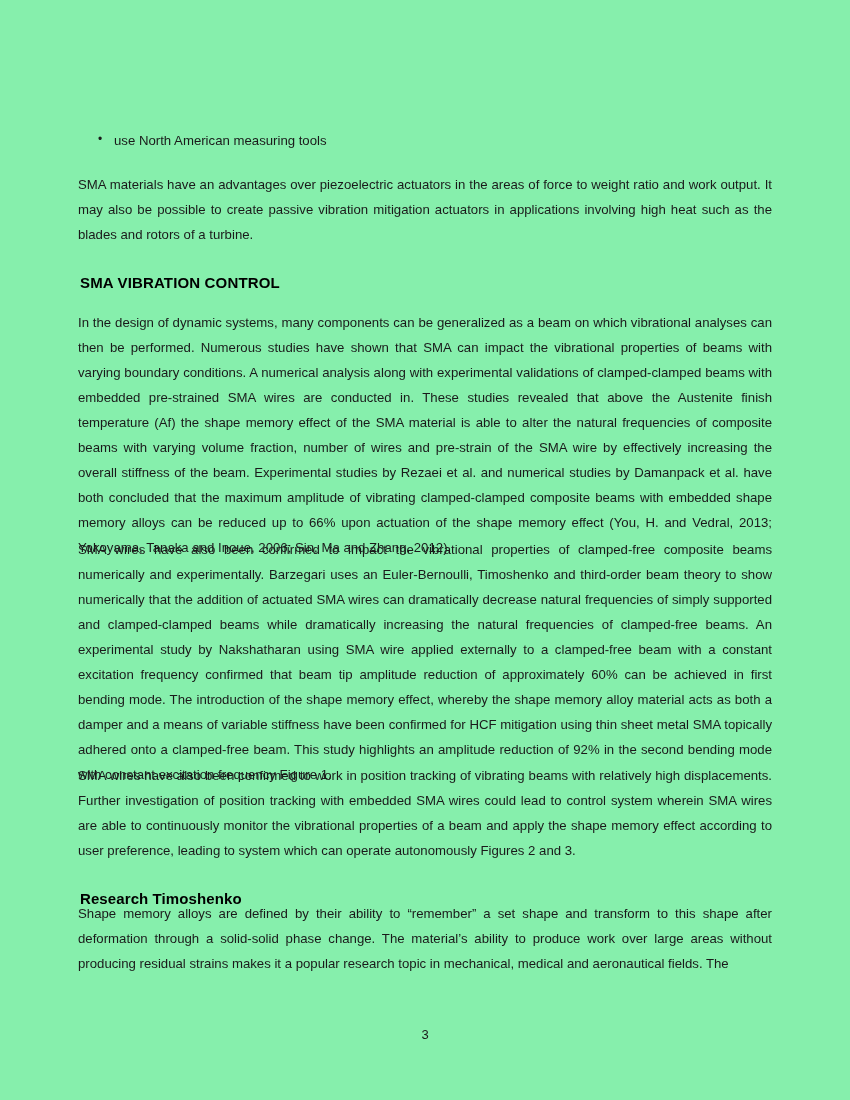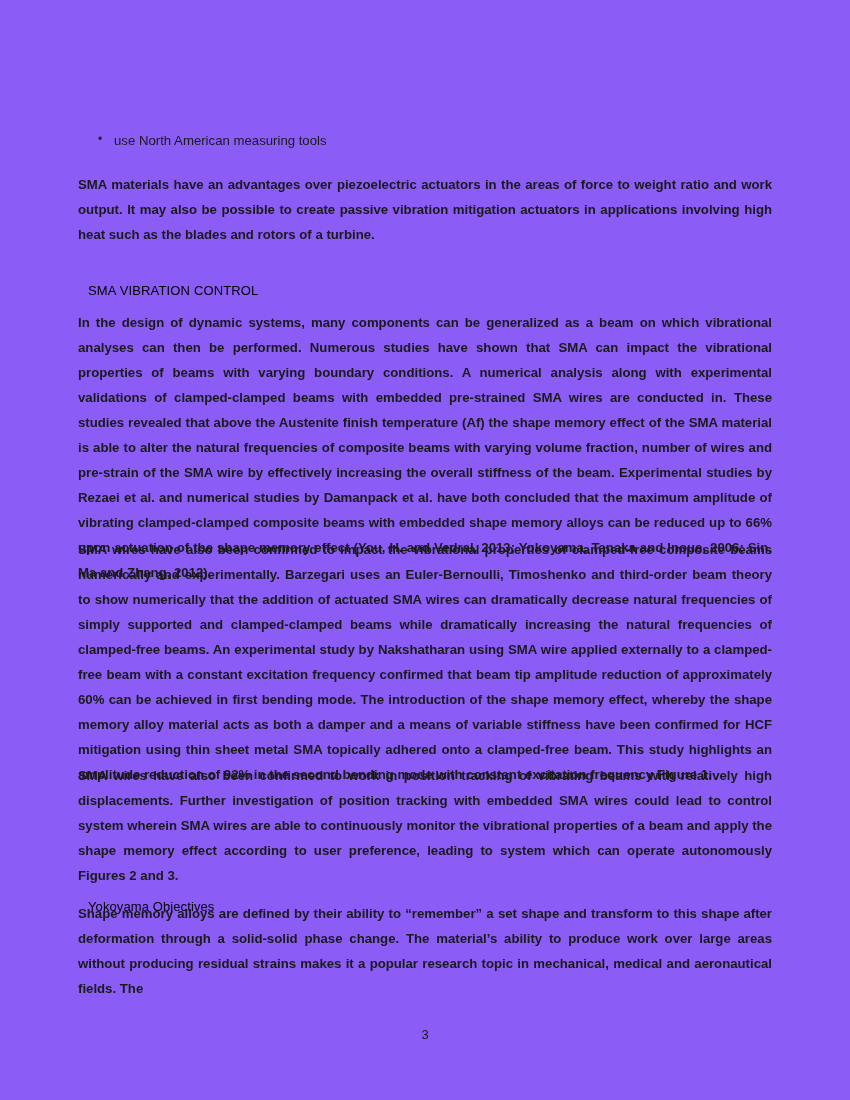--- a/index.html
+++ b/index.html
@@ -11,21 +11,21 @@
     width: 850px;
     height: 1100px;
     position: relative;
     font-family: "Liberation Sans", sans-serif;
     color: #000000;
     overflow: hidden;
   }
   .page {
     position: absolute;
     inset: 0;
-    background: #8b5cf6;
+    background: #86efac;
     padding-left: 13px;
   }
   .content {
     position: absolute;
     left: 78px;
     top: 0;
     width: 694px;
   }
 
   
@@ -59,35 +59,34 @@
   .para {
     position: absolute;
     width: 694px;
     font-size: 13.2px;
     line-height: 25px;
     text-align: justify;
     text-justify: inter-word;
     color: #1a1a1a;
     margin: 0;
     hyphens: none;
-    font-weight: bold;
   }
   .para.last-line-left {
     text-align-last: left;
   }
 
   
   .heading {
     position: absolute;
     width: 694px;
-    font-size: 13px;
-    font-weight: normal;
+    font-size: 15px;
+    font-weight: bold;
     line-height: 18px;
     color: #000000;
-    margin: 10px;
+    margin: 2px;
     letter-spacing: 0.1px;
   }
   .heading-caps {
     letter-spacing: 0.15px;
   }
 
   
   .page-number {
     position: absolute;
     top: 1026px;
@@ -112,20 +111,20 @@
     <p class="para last-line-left" style="top:172px;">SMA materials have an advantages over piezoelectric actuators in the areas of force to weight ratio and work output.  It may also be possible to create passive vibration mitigation actuators in applications involving high heat such as the blades and rotors of a turbine.</p>
 
     <h2 class="heading heading-caps" style="top:272px;">SMA VIBRATION CONTROL</h2>
 
     <p class="para last-line-left" style="top:310px;">In the design of dynamic systems, many components can be generalized as a beam on which vibrational analyses can then be performed.  Numerous studies have shown that SMA can impact the vibrational properties of beams with varying boundary conditions.  A numerical analysis along with experimental validations of clamped-clamped beams with embedded pre-strained SMA wires are conducted in. These studies revealed that above the Austenite finish temperature (Af) the shape memory effect of the SMA material is able to alter the natural frequencies of composite beams with varying volume fraction, number of wires and pre-strain of the SMA wire by effectively increasing the overall stiffness of the beam.  Experimental studies by Rezaei et al.  and numerical studies by Damanpack et al.  have both concluded that the maximum amplitude of vibrating clamped-clamped composite beams with embedded shape memory alloys can be reduced up to 66% upon actuation of the shape memory effect (You, H. and Vedral, 2013; Yokoyama, Tanaka and Inoue, 2006; Sin, Ma and Zhang, 2012).</p>
 
     <p class="para last-line-left" style="top:537px;">SMA wires have also been confirmed to impact the vibrational properties of clamped-free composite beams numerically and experimentally.  Barzegari uses an Euler-Bernoulli, Timoshenko and third-order beam theory to show numerically that the addition of actuated SMA wires can dramatically decrease natural frequencies of simply supported and clamped-clamped beams while dramatically increasing the natural frequencies of clamped-free beams. An experimental study by Nakshatharan using SMA wire applied externally to a clamped-free beam with a constant excitation frequency confirmed that beam tip amplitude reduction of approximately 60% can be achieved in first bending mode.  The introduction of the shape memory effect, whereby the shape memory alloy material acts as both a damper and a means of variable stiffness have been confirmed for HCF mitigation using thin sheet metal SMA topically adhered onto a clamped-free beam.  This study highlights an amplitude reduction of 92% in the second bending mode with constant excitation frequency Figure 1.</p>
 
     <p class="para last-line-left" style="top:763px;">SMA wires have also been confirmed to work in position tracking of vibrating beams with relatively high displacements.  Further investigation of position tracking with embedded SMA wires could lead to control system wherein SMA wires are able to continuously monitor the vibrational properties of a beam and apply the shape memory effect according to user preference, leading to system which can operate autonomously Figures 2 and 3.</p>
 
-    <h2 class="heading" style="top:888px;">Yokoyama Objectives</h2>
+    <h2 class="heading" style="top:888px;">Research Timoshenko</h2>
 
     <p class="para last-line-left" style="top:901px;">Shape memory alloys are defined by their ability to “remember” a set shape and transform to this shape after deformation through a solid-solid phase change.  The material’s ability to produce work over large areas without producing residual strains makes it a popular research topic in mechanical, medical and aeronautical fields.  The</p>
 
   </div>
 
   <div class="page-number">3</div>
 </div>
 
 </body></html>

